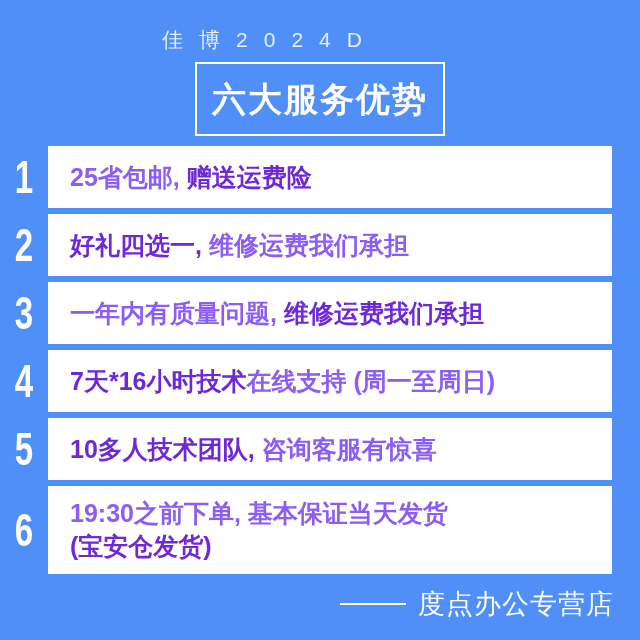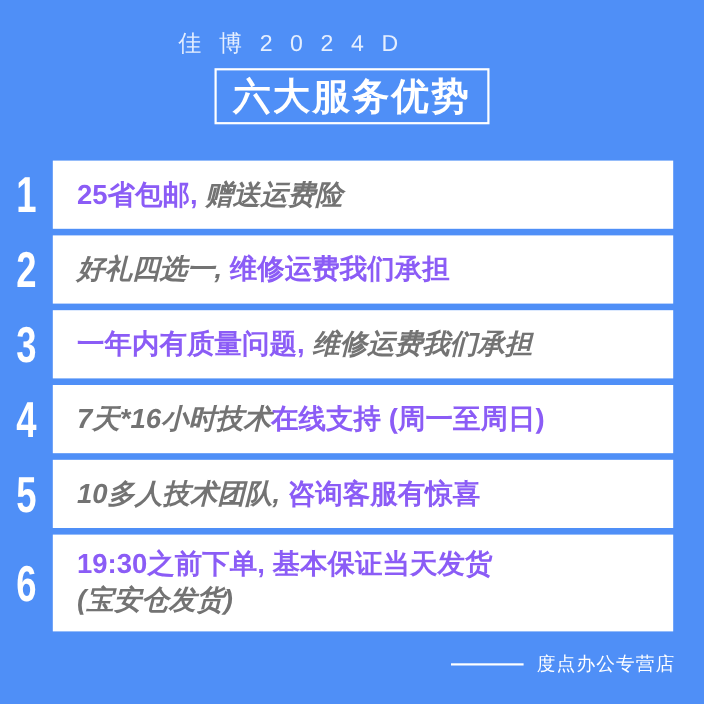--- a/index.html
+++ b/index.html
@@ -33,21 +33,21 @@
     text-indent: 16px;
     font-weight: 400;
     line-height: 28px;
     white-space: nowrap;
   }
   .title-frame {
     position: absolute;
     top: 62px;
     left: 195px;
     width: 250px;
-    height: 51px;
+    height: 74px;
     border: 2px solid #ffffff;
     box-sizing: border-box;
     display: flex;
     align-items: center;
     justify-content: center;
   }
   .title-text {
     color: #ffffff;
     font-size: 34px;
     font-weight: 700;
@@ -104,21 +104,21 @@
     box-sizing: border-box;
   }
   .row-line {
     font-size: 25px;
     line-height: 33px;
     font-weight: 700;
     white-space: nowrap;
     letter-spacing: 0px;
   }
   .seg-blue { color: #8b5cf6; }
-  .seg-red  { color: #737373; font-style: italic; }
+  .seg-red  { color: #6d28d9; }
 
   
   .footer {
     position: absolute;
     left: 0;
     bottom: 22px;
     width: 640px;
     display: flex;
     align-items: center;
     justify-content: flex-end;
@@ -127,21 +127,21 @@
   }
   .footer-dash {
     display: inline-block;
     width: 66px;
     height: 2px;
     background: #ffffff;
     margin-right: 12px;
   }
   .footer-text {
     color: #ffffff;
-    font-size: 17px;
+    font-size: 27px;
     font-weight: 400;
     letter-spacing: 1px;
     line-height: 28px;
     white-space: nowrap;
   }
 </style>
 </head>
 <body>
 
 <div class="poster">

